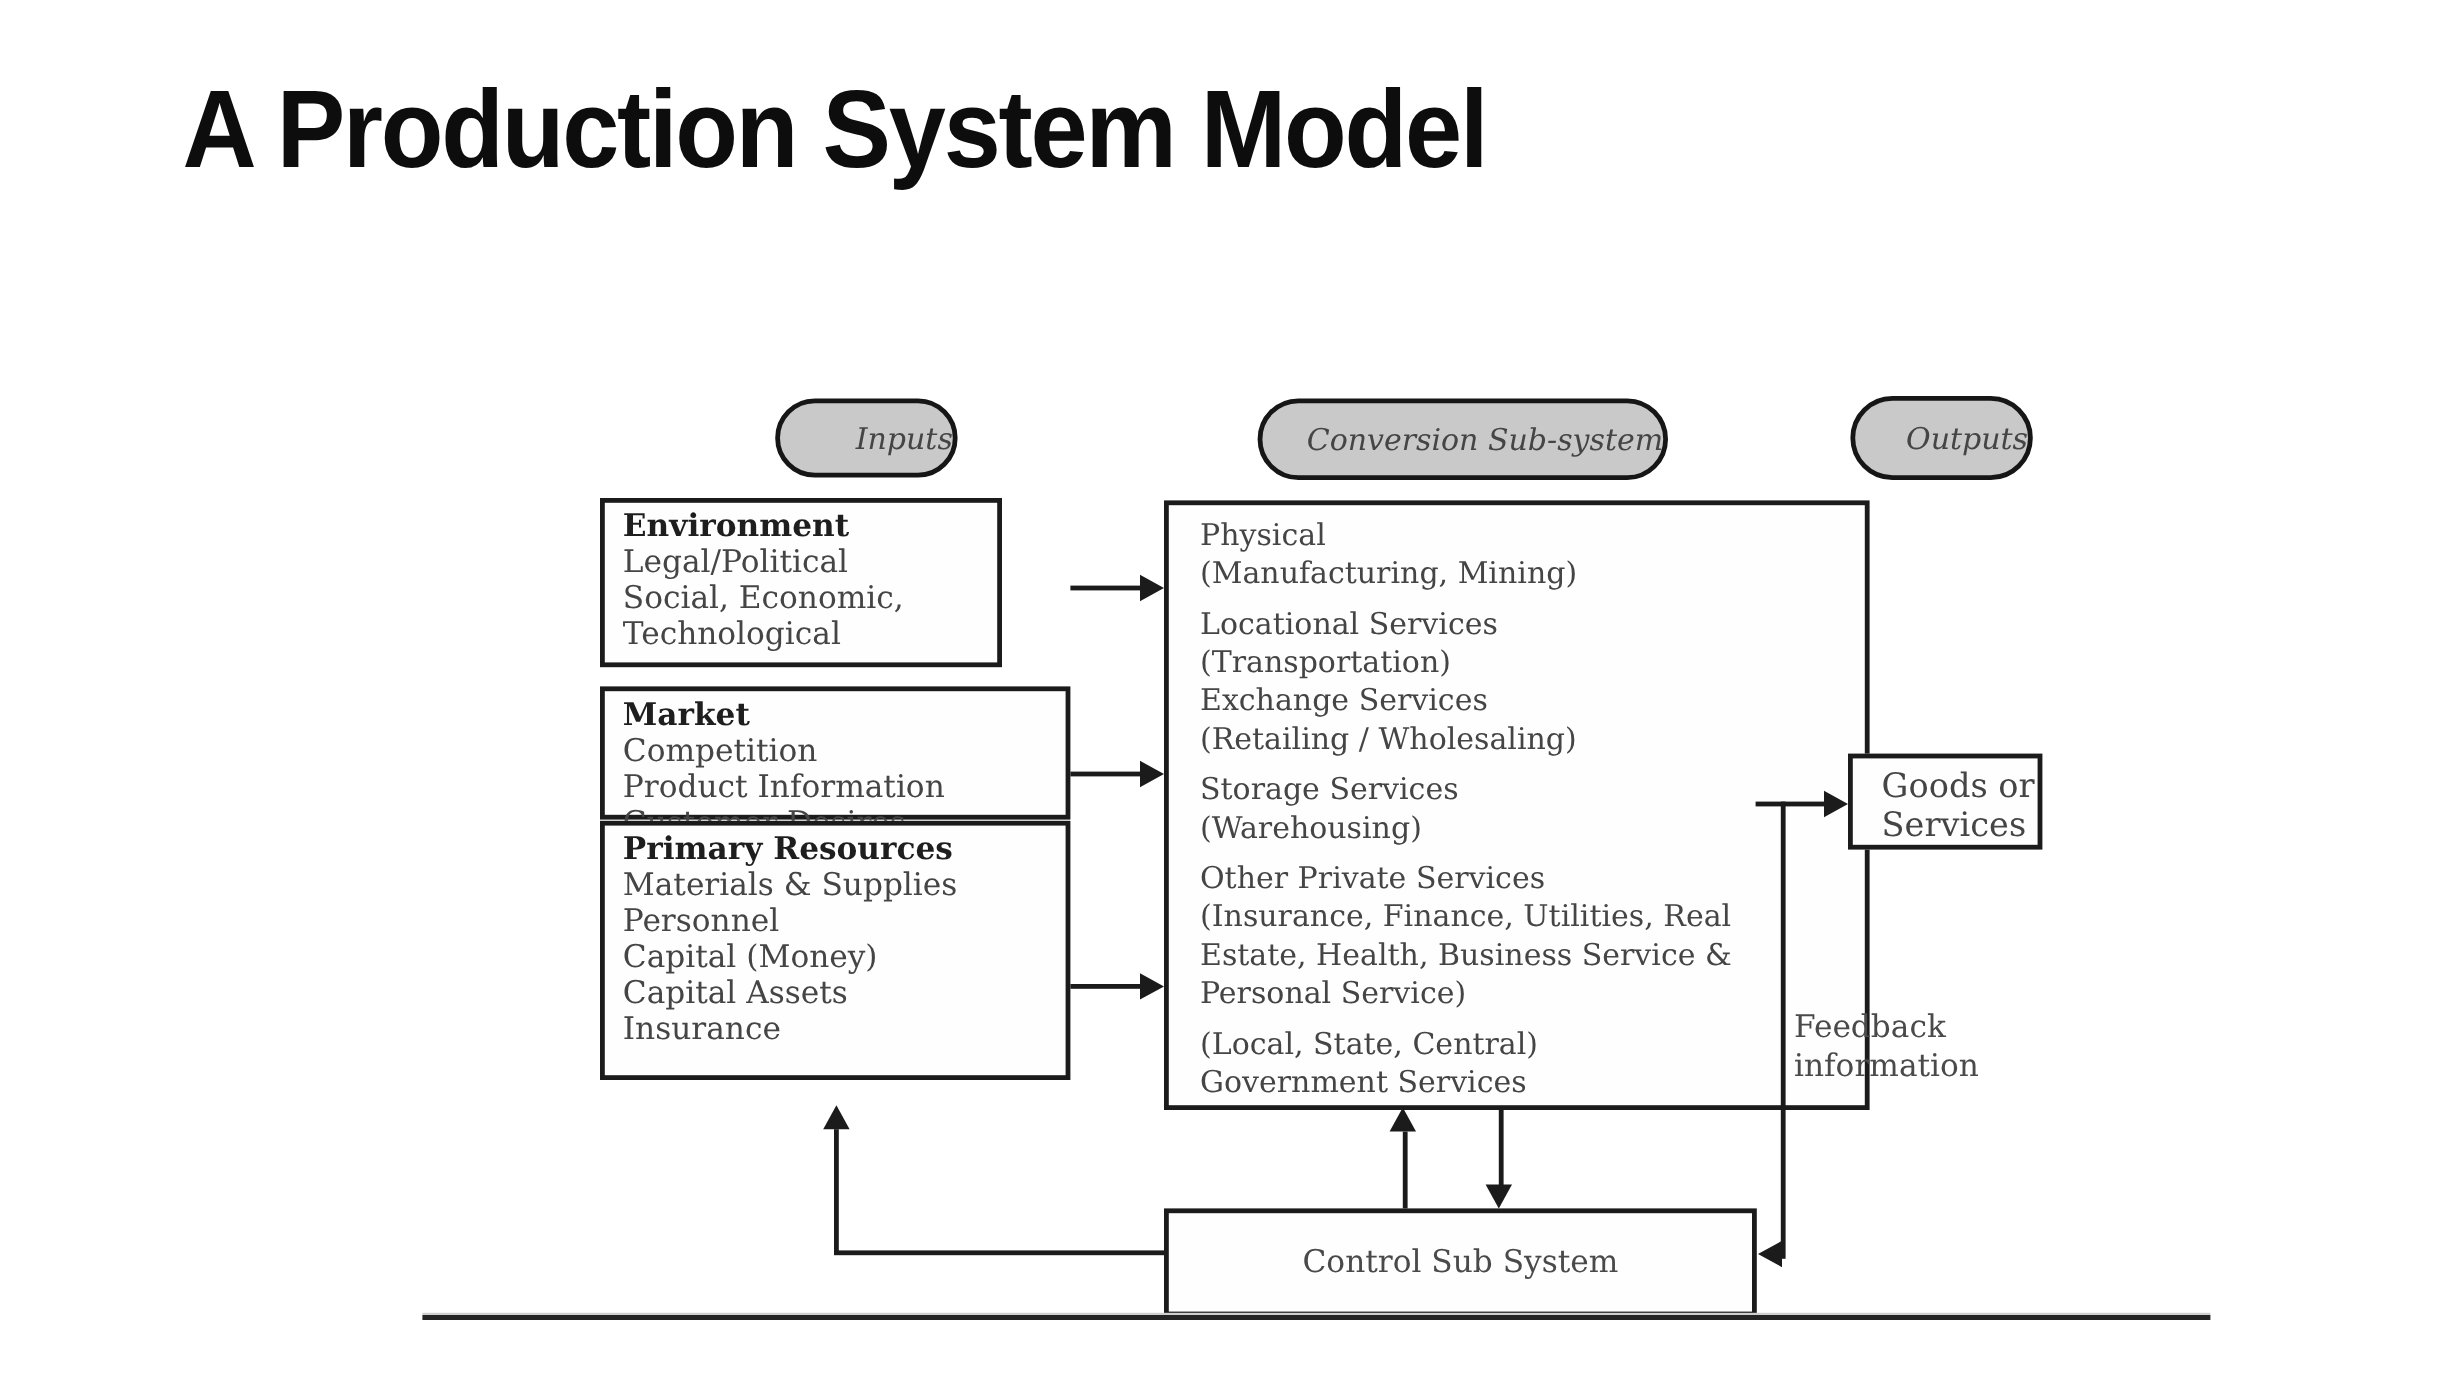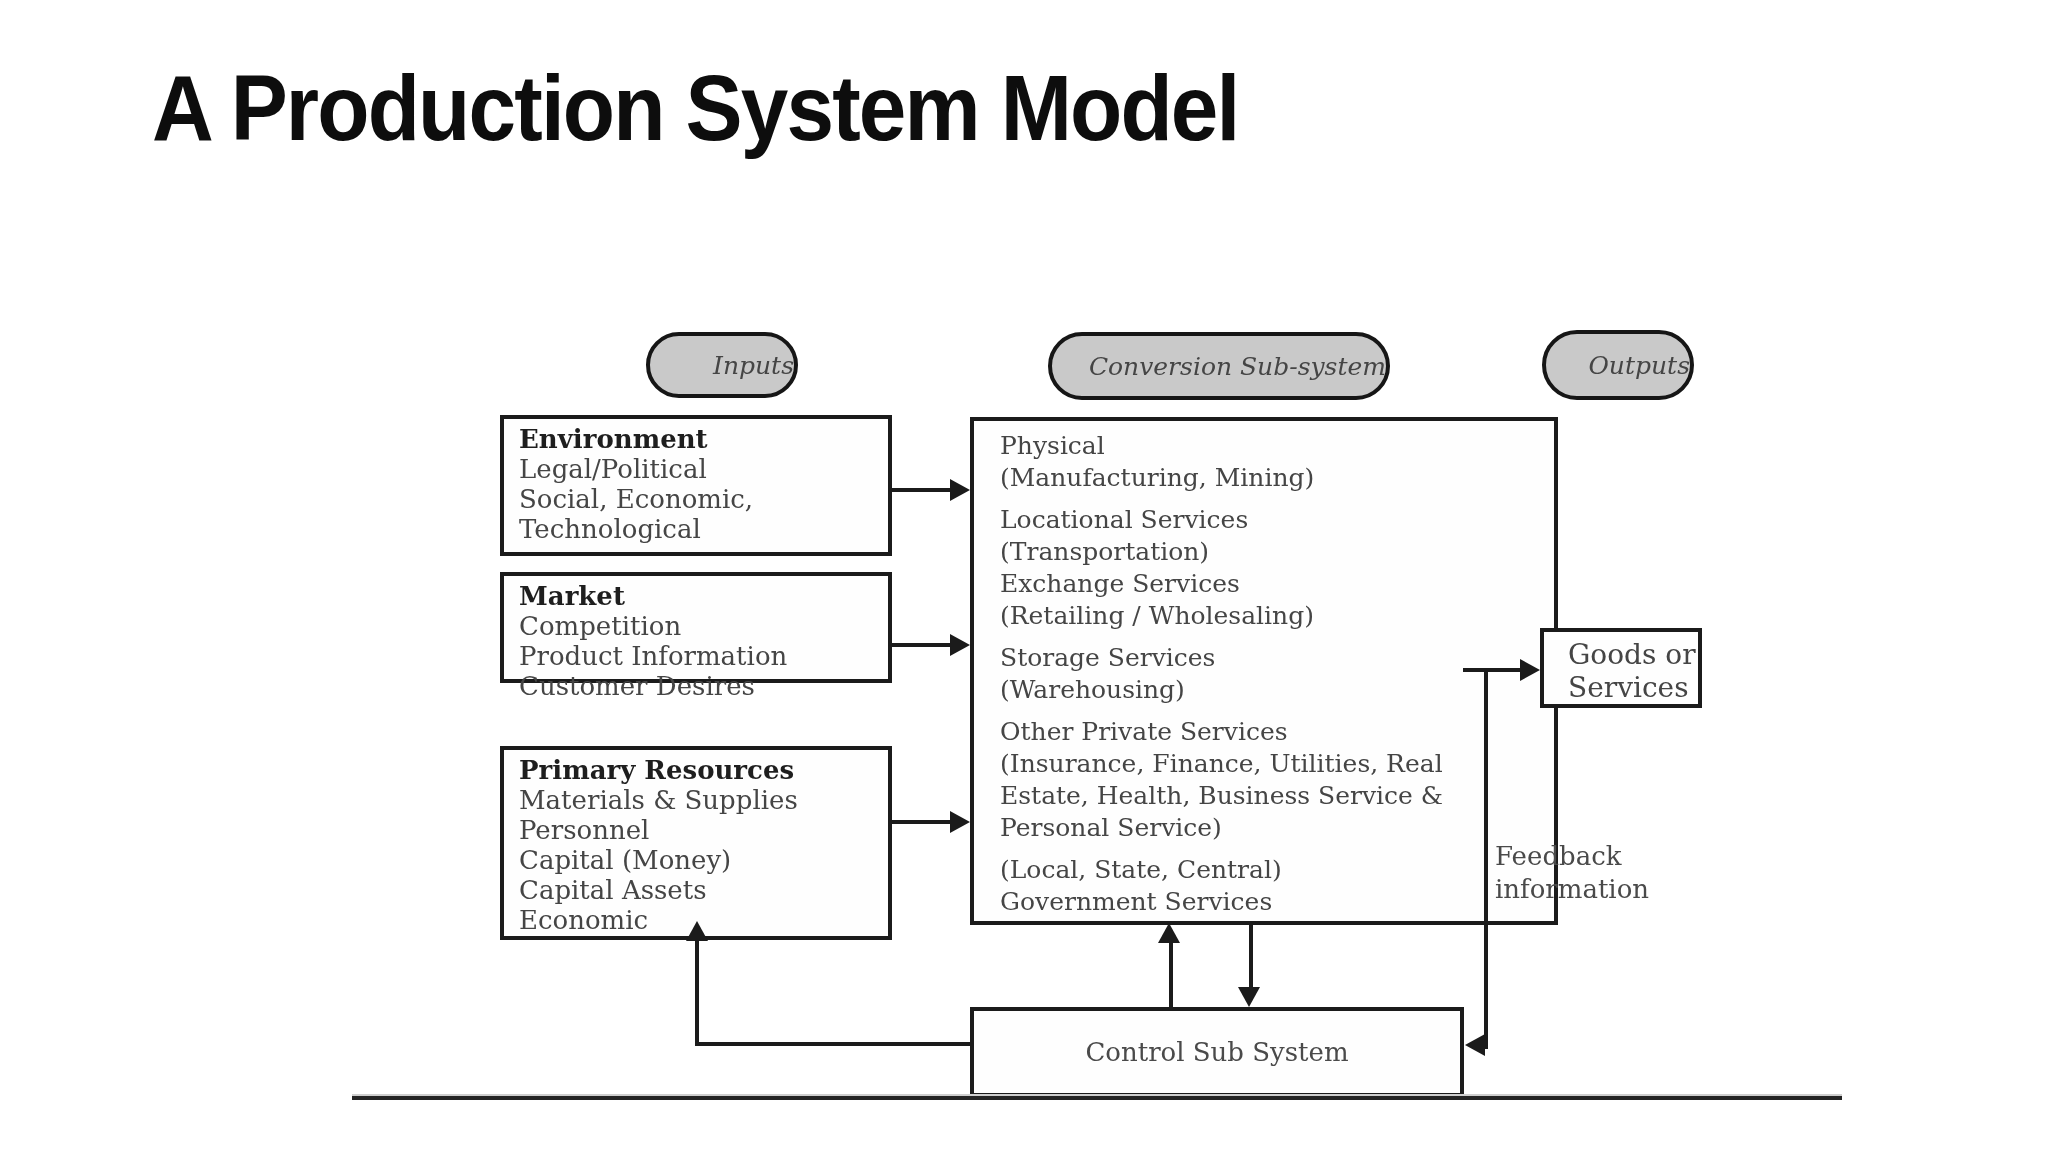--- a/index.html
+++ b/index.html
@@ -54,41 +54,41 @@
 <div class="oval" style="left:646px;top:332px;width:152px;height:66px;">
   <span class="serif">Inputs</span>
 </div>
 <div class="oval" style="left:1048px;top:332px;width:342px;height:68px;">
   <span class="serif">Conversion Sub-system</span>
 </div>
 <div class="oval" style="left:1542px;top:330px;width:152px;height:70px;">
   <span class="serif">Outputs</span>
 </div>
 
-<div class="box inbox serif" style="left:500px;top:415px;width:392px;height:141px;">
+<div class="box inbox serif" style="left:500px;top:415px;width:335px;height:141px;">
   <div class="bt">Environment</div>
   <div>Legal/Political</div>
   <div>Social, Economic,</div>
   <div>Technological</div>
 </div>
 
 <div class="box inbox serif" style="left:500px;top:572px;width:392px;height:111px;">
   <div class="bt">Market</div>
   <div>Competition</div>
   <div>Product Information</div>
   <div>Customer Desires</div>
 </div>
 
-<div class="box inbox serif" style="left:500px;top:746px;width:392px;height:194px;">
+<div class="box inbox serif" style="left:500px;top:684px;width:392px;height:216px;">
   <div class="bt">Primary Resources</div>
   <div>Materials &amp; Supplies</div>
   <div>Personnel</div>
   <div>Capital (Money)</div>
   <div>Capital Assets</div>
-  <div>Economic</div>
+  <div>Insurance</div>
 </div>
 
 <div class="box convbox serif" style="left:970px;top:417px;width:588px;height:508px;">
   <div class="grp">
     <div>Physical</div>
     <div>(Manufacturing, Mining)</div>
   </div>
   <div class="grp">
     <div>Locational Services</div>
     <div>(Transportation)</div>

